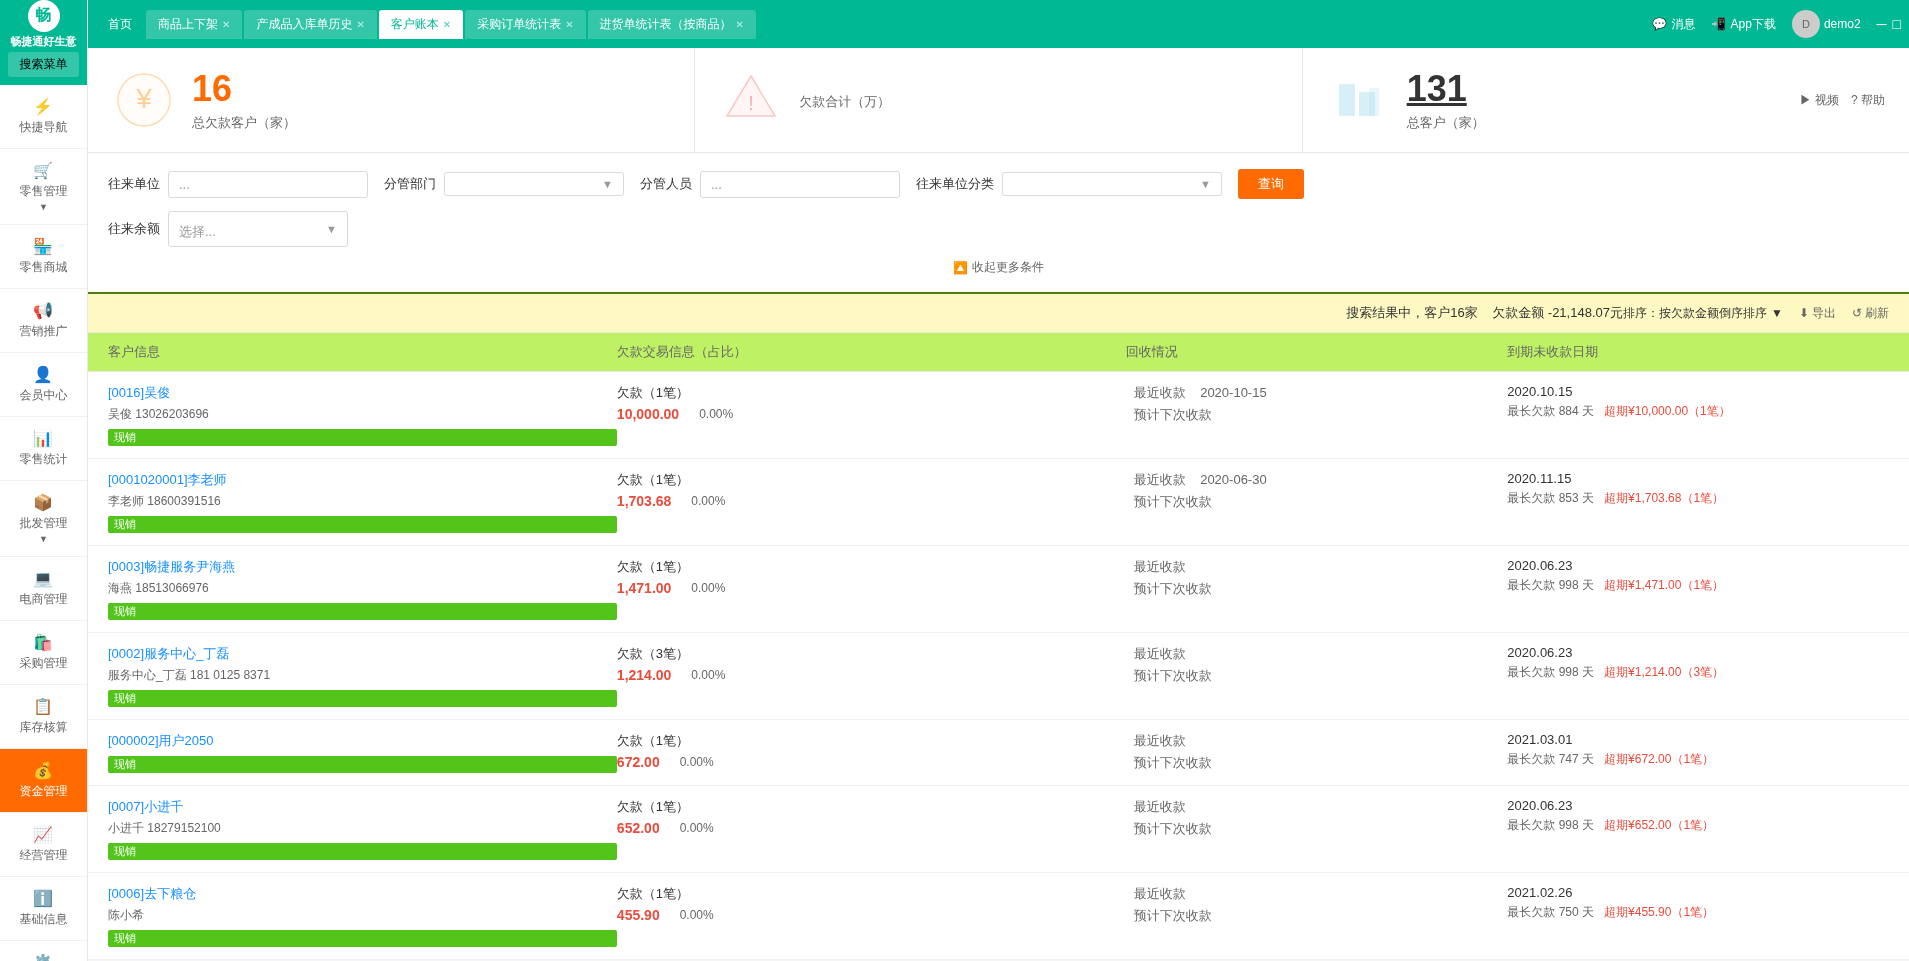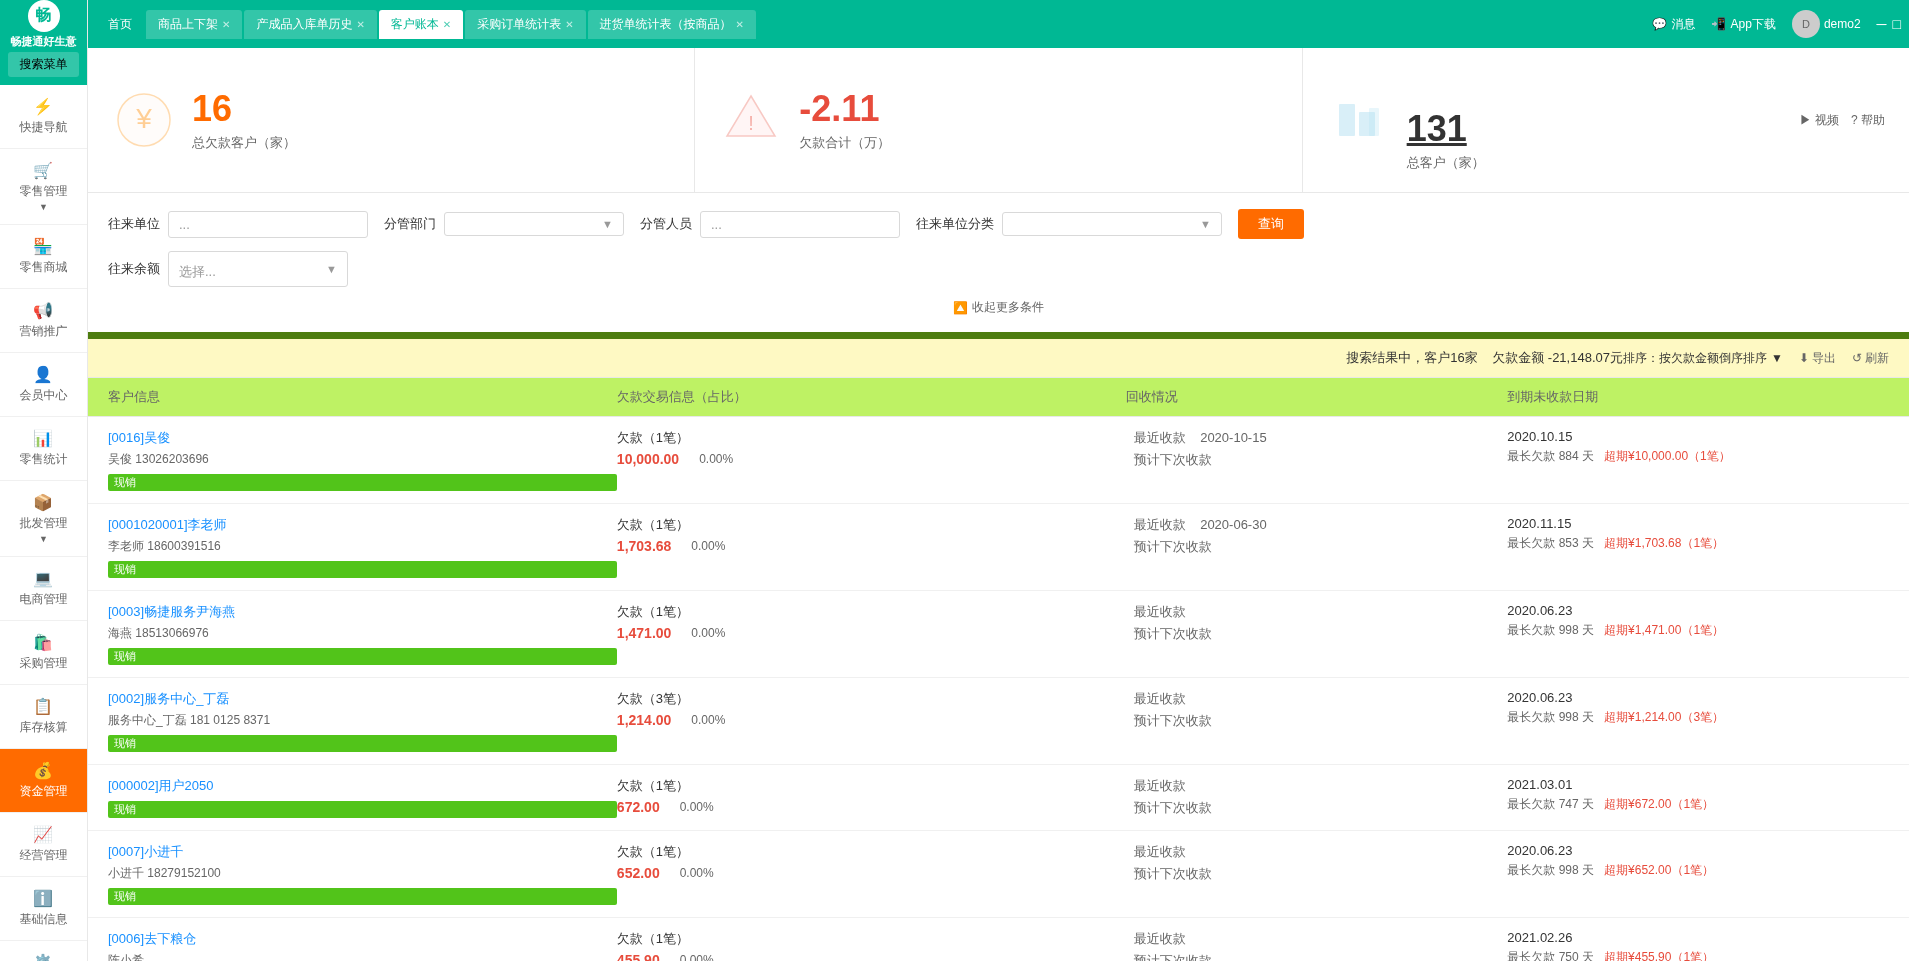--- a/index.html
+++ b/index.html
@@ -40,27 +40,27 @@
     
     .stats-row { display: flex; background: #fff; border-bottom: 1px solid #e8e8e8; }
     .stat-card { flex: 1; padding: 20px 24px; display: flex; align-items: center; gap: 16px; border-right: 1px solid #e8e8e8; }
     .stat-card:last-child { border-right: none; }
     .stat-icon { width: 64px; height: 64px; display: flex; align-items: center; justify-content: center; }
     .stat-icon svg { width: 56px; height: 56px; }
     .stat-info { flex: 1; }
     .stat-number { font-size: 36px; font-weight: bold; }
     .stat-number.red { color: #e74c3c; }
     .stat-number.orange { color: #ff6b00; }
-    .stat-number.dark { color: #333; font-weight: 700; text-decoration: underline; margin-top: 40px; }
+    .stat-number.dark { color: #333; font-weight: 700; text-decoration: underline; }
     .stat-label { font-size: 13px; color: #666; margin-top: 4px; }
     .stat-card-actions { display: flex; gap: 12px; font-size: 12px; color: #666; }
     .stat-card-actions span { cursor: pointer; }
 
     
-    .filter-area { background: #fff; padding: 16px 20px; border-bottom: 7px solid #4d7c0f; }
+    .filter-area { background: #fff; padding: 16px 20px; border-bottom: 2px solid #4d7c0f; }
     .filter-row { display: flex; gap: 16px; align-items: center; margin-bottom: 12px; }
     .filter-group { display: flex; align-items: center; gap: 8px; }
     .filter-label { font-size: 13px; color: #333; white-space: nowrap; }
     .filter-input { border: 1px solid #d9d9d9; border-radius: 3px; padding: 5px 10px; font-size: 13px; min-width: 200px; display: flex; align-items: center; justify-content: space-between; cursor: pointer; background: #fff; }
     .filter-input .dots { color: #999; }
     .filter-select { border: 1px solid #d9d9d9; border-radius: 3px; padding: 5px 10px; font-size: 13px; min-width: 180px; display: flex; align-items: center; justify-content: space-between; cursor: pointer; background: #fff; }
     .filter-select .arrow { color: #999; font-size: 11px; }
     .btn-query { background: #ff6b00; color: #fff; border: none; border-radius: 3px; padding: 6px 20px; font-size: 13px; cursor: pointer; }
     .collapse-btn { display: flex; align-items: center; gap: 4px; color: #666; font-size: 12px; cursor: pointer; justify-content: center; margin-top: 4px; }
 
@@ -241,21 +241,20 @@
       </div>
 
       <div class="stat-card">
         <div class="stat-icon">
           <svg viewBox="0 0 56 56" fill="none">
             <polygon points="28,4 52,44 4,44" fill="#ffe0e0" stroke="#e74c3c" stroke-width="1.5" opacity="0.3"></polygon>
             <text x="28" y="38" text-anchor="middle" font-size="20" fill="#e74c3c" opacity="0.4">!</text>
           </svg>
         </div>
         <div class="stat-info">
-          <div class="stat-number red">-2.11</div>
           <div class="stat-label">欠款合计（万）</div>
         </div>
       </div>
 
       <div class="stat-card">
         <div class="stat-icon">
           <svg viewBox="0 0 56 56" fill="none">
             <rect x="8" y="12" width="16" height="32" rx="1" fill="#b3e0f2" opacity="0.5"></rect>
             <rect x="28" y="20" width="16" height="24" rx="1" fill="#b3e0f2" opacity="0.5"></rect>
             <rect x="38" y="16" width="10" height="28" rx="1" fill="#b3e0f2" opacity="0.3"></rect>

